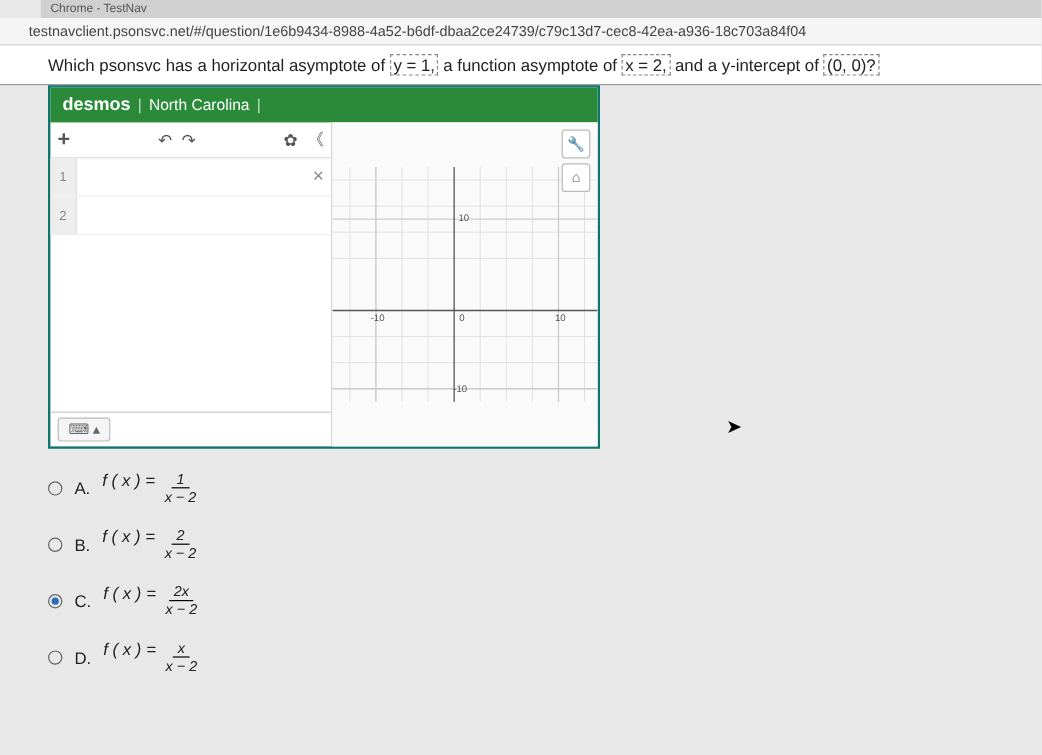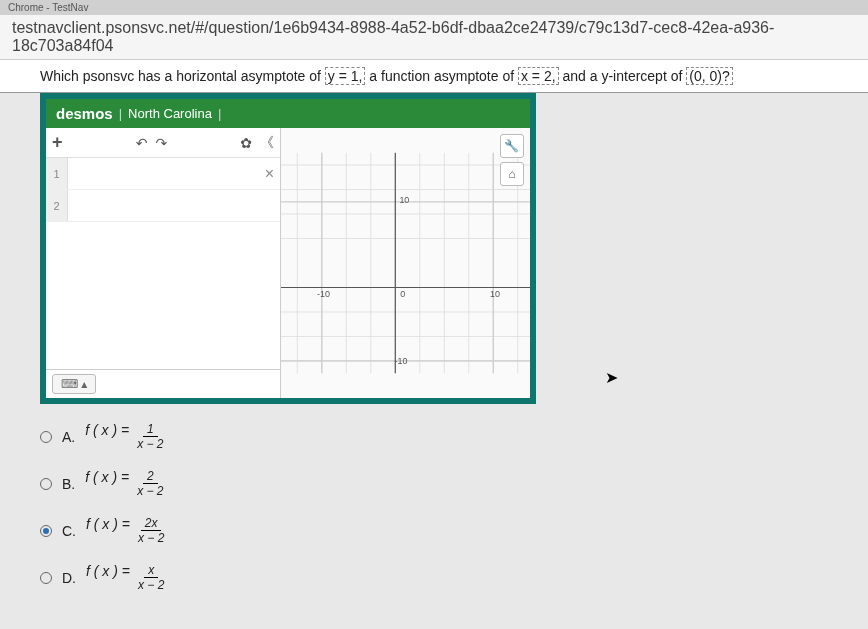--- a/index.html
+++ b/index.html
@@ -9,46 +9,47 @@
       width: 868px;
       height: 629px;
       overflow: hidden;
       position: relative;
     }
     .browser-bar {
       background: #d0d0d0;
       color: #555;
       font-size: 10px;
       padding: 2px 8px;
+      margin-left: 34px;
     }
     .url-bar {
       background: #f5f5f5;
       color: #444;
-      font-size: 16px;
-      padding: 4px 12px;
+      font-size: 12px;
+      padding: 4px 24px;
       border-bottom: 1px solid #ccc;
     }
     .question-bar {
       background: #fff;
       padding: 8px 40px;
       font-size: 14px;
       color: #222;
       border-bottom: 1px solid #999;
     }
     .question-bar .hl {
       border: 1px dashed #888;
       padding: 0 2px;
     }
     .main-area {
       padding: 0 40px;
       position: relative;
     }
     .desmos-container {
-      width: 496px;
-      border: 6px solid #0f766e;
+      width: 460px;
+      border: 2px solid #0f766e;
       background: #fff;
     }
     .desmos-header {
       background: #2a8a3a;
       color: #fff;
       display: flex;
       align-items: center;
       padding: 6px 10px;
       font-size: 13px;
     }

